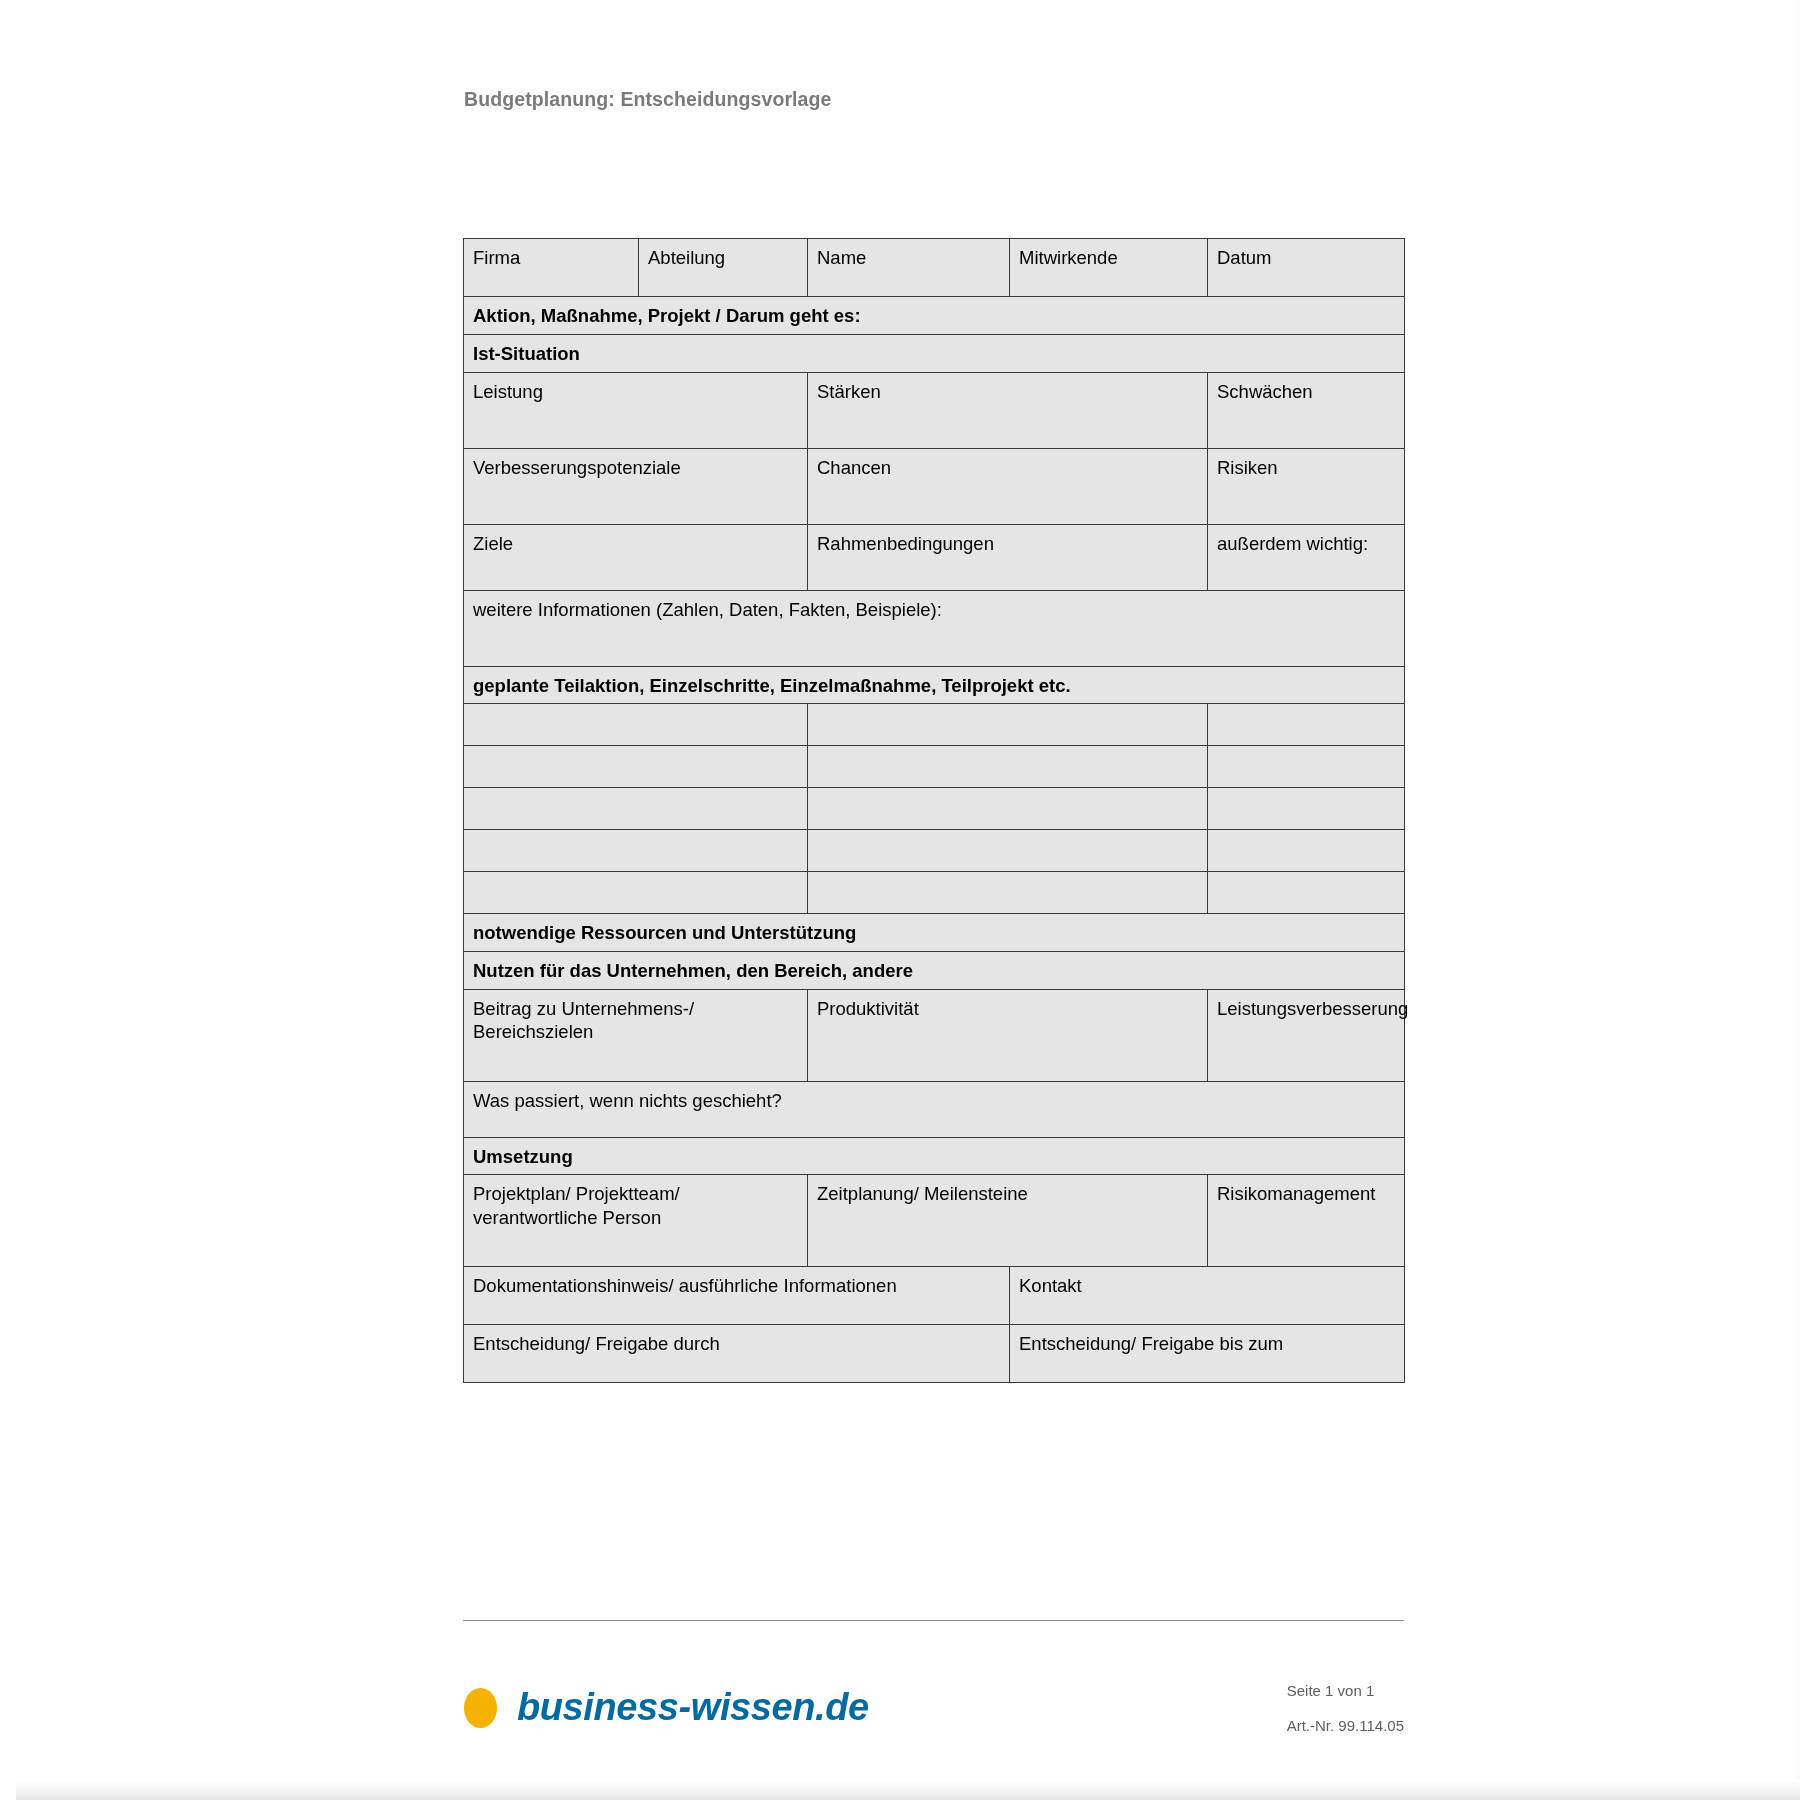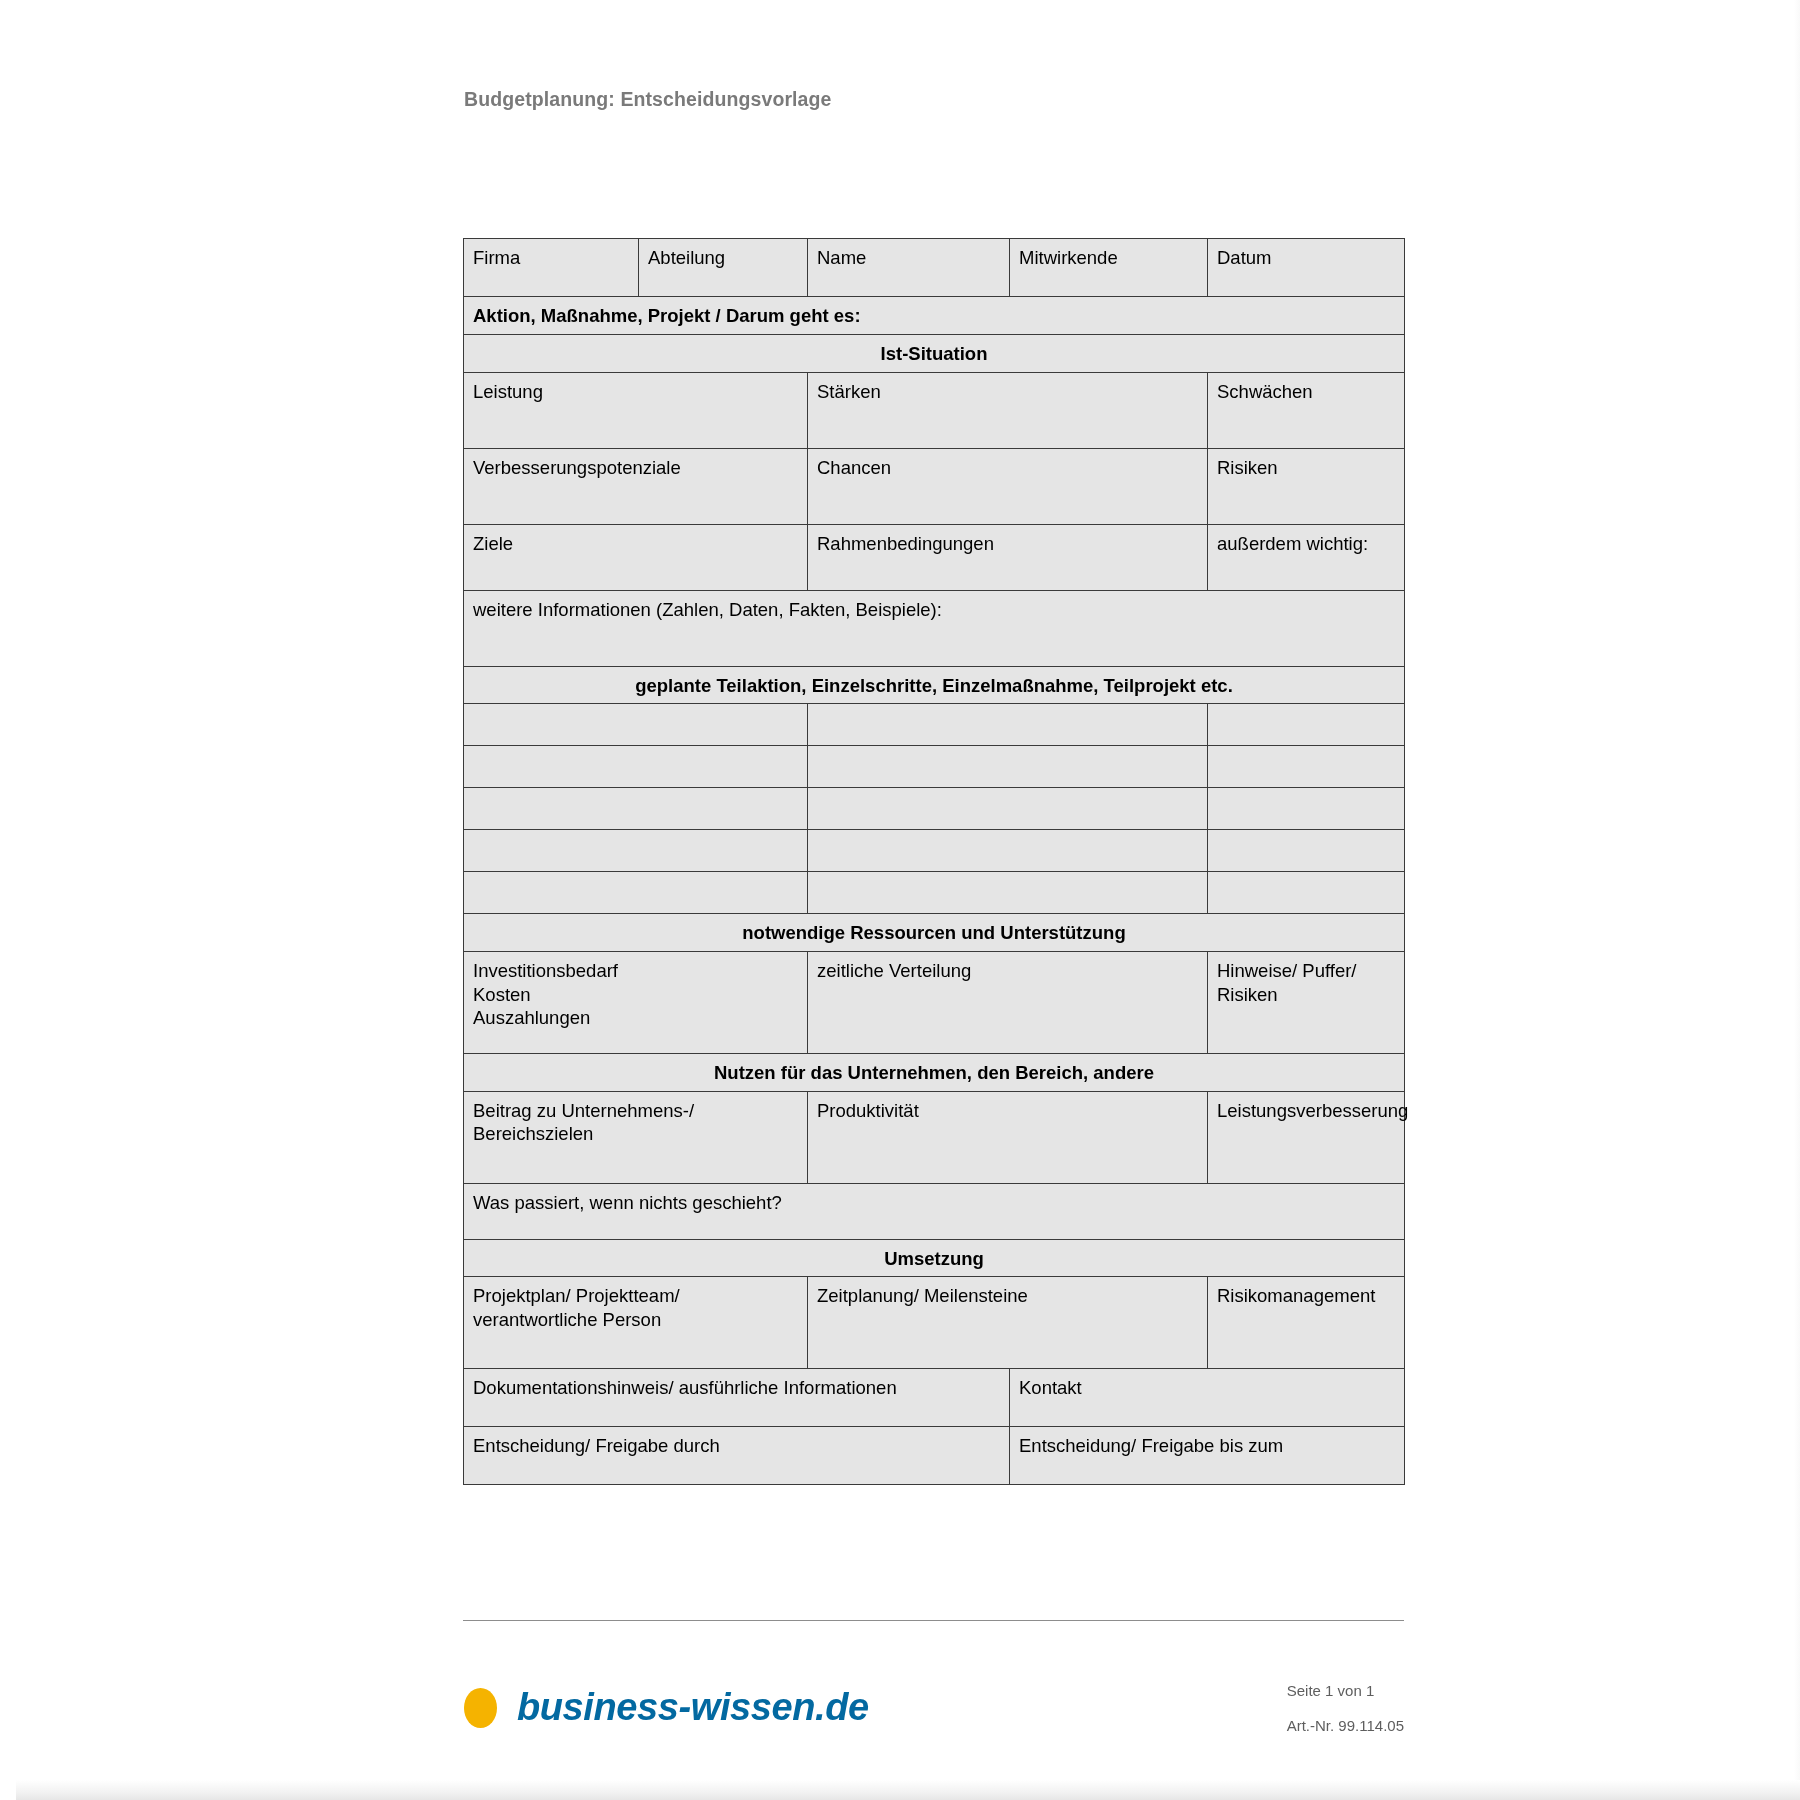--- a/index.html
+++ b/index.html
@@ -85,21 +85,20 @@
     padding-bottom: 7px;
     height: 24px;
   }
   td.band-gray {
     background: #bfbfbf;
     font-weight: bold;
     font-size: 19px;
     padding-top: 7px;
     padding-bottom: 6px;
     height: 22px;
-    text-align: center;
   }
   td.subhead-gray {
     background: #e8e8e8;
     height: 26px;
   }
 
   
   td.h-tall   { height: 62px; }
   td.h-mid    { height: 52px; }
   td.h-info   { height: 62px; margin-top: 48px; }
@@ -276,33 +275,20 @@
       <tr>
         <td class="h-row" colspan="2"></td>
         <td class="h-row" colspan="2"></td>
         <td class="h-row"></td>
       </tr>
 
       <tr>
         <td class="band-gray" colspan="5">notwendige Ressourcen und Unterstützung</td>
       </tr>
 
-      <tr>
-        <td class="h-res" colspan="2">
-          <span class="cell-line">Investitionsbedarf</span>
-          <span class="cell-line">Kosten</span>
-          <span class="cell-line">Auszahlungen</span>
-        </td>
-        <td class="h-res" colspan="2">
-          <span>zeitliche Verteilung</span>
-        </td>
-        <td class="h-res">
-          <span>Hinweise/ Puffer/ Risiken</span>
-        </td>
-      </tr>
 
       <tr>
         <td class="band-gray" colspan="5">Nutzen für das Unternehmen, den Bereich, andere</td>
       </tr>
 
       <tr>
         <td class="h-nutzen" colspan="2">
           <span class="cell-line">Beitrag zu Unternehmens-/</span>
           <span class="cell-line">Bereichszielen</span>
         </td>

